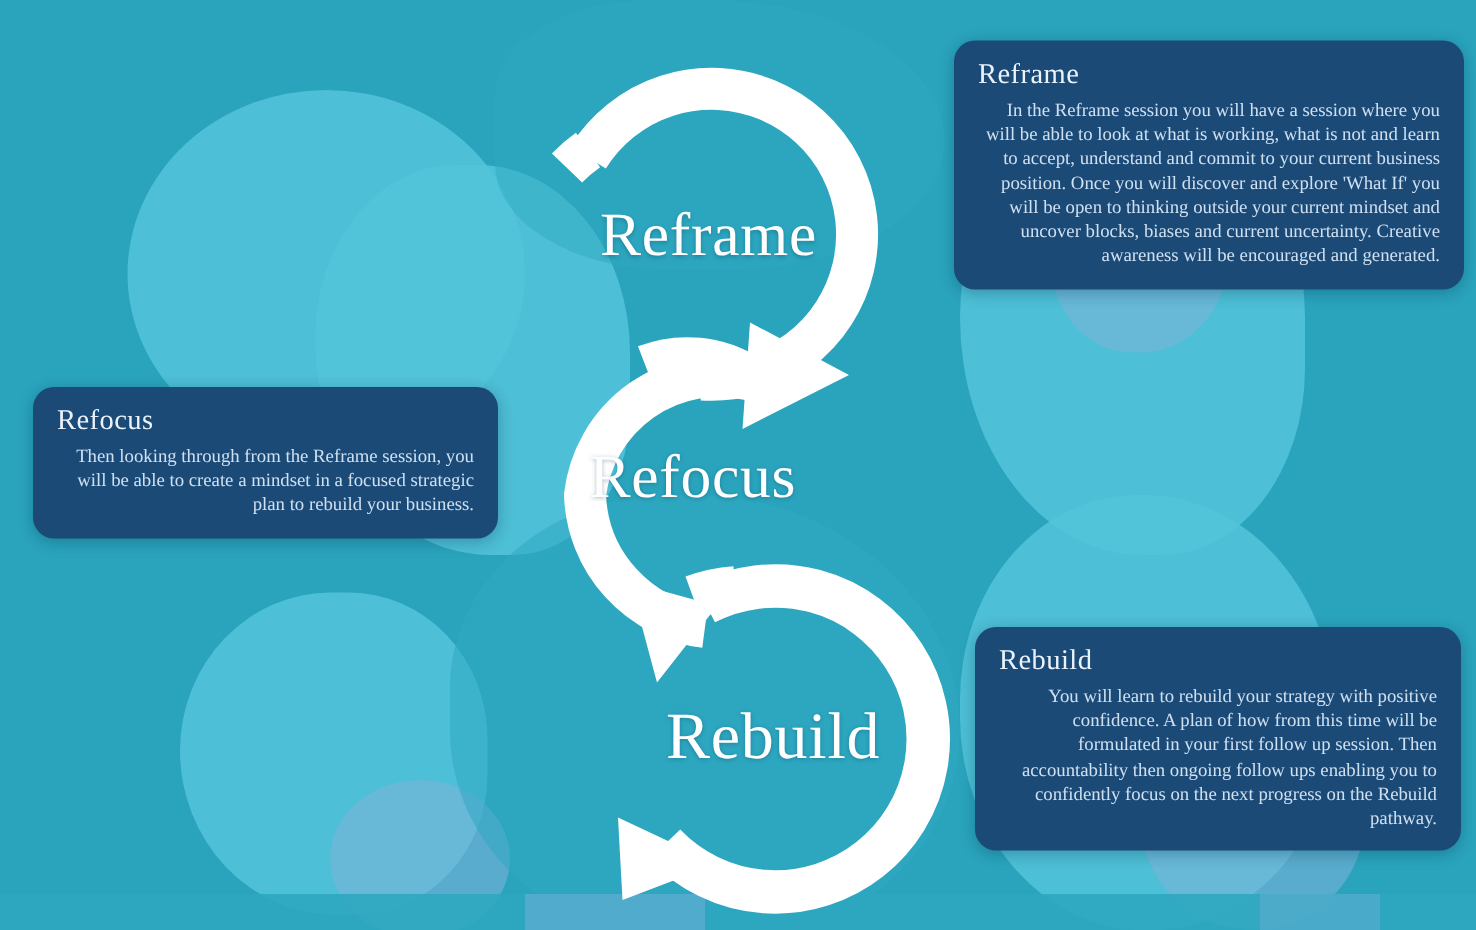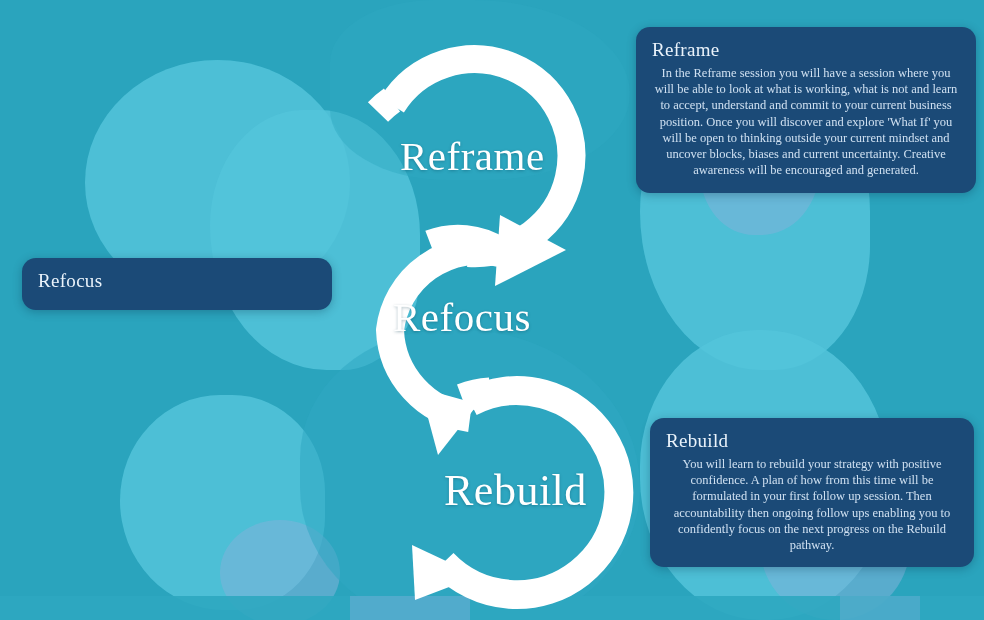--- a/index.html
+++ b/index.html
@@ -66,21 +66,21 @@
     line-height: 1.2;
     color: #eaf3fb;
     margin-bottom: 3px;
     letter-spacing: .3px;
   }
   .card-body {
     font-family: "Liberation Serif", serif;
     font-size: 12.5px;
     line-height: 1.30;
     color: #cfe0f1;
-    text-align: center;
+    text-align: right;
   }
 
   #card-reframe { left: 636px; top: 27px;  width: 340px; }
   #card-refocus { left: 22px;  top: 258px; width: 310px; }
   #card-rebuild { left: 650px; top: 418px; width: 324px; }
 </style>
 </head>
 <body>
 
 <div id="canvas">
@@ -133,20 +133,21 @@
   <div class="stage-label" id="label-refocus">Refocus</div>
   <div class="stage-label" id="label-rebuild">Rebuild</div>
 
   <div class="card" id="card-reframe">
     <div class="card-title">Reframe</div>
     <div class="card-body">In the Reframe session you will have a session where you will be able to look at what is working, what is not and learn to accept, understand and commit to your current business position. Once you will discover and explore 'What If' you will be open to thinking outside your current mindset and uncover blocks, biases and current uncertainty. Creative awareness will be encouraged and generated.</div>
   </div>
 
   <div class="card" id="card-refocus">
     <div class="card-title">Refocus</div>
+    <div class="card-body">Then looking through from the Reframe session, you will be able to create a mindset in a focused strategic plan to rebuild your business.</div>
   </div>
 
   <div class="card" id="card-rebuild">
     <div class="card-title">Rebuild</div>
     <div class="card-body">You will learn to rebuild your strategy with positive confidence. A plan of how from this time will be formulated in your first follow up session. Then accountability then ongoing follow ups enabling you to confidently focus on the next progress on the Rebuild pathway.</div>
   </div>
 
 </div>
 
 </body></html>

